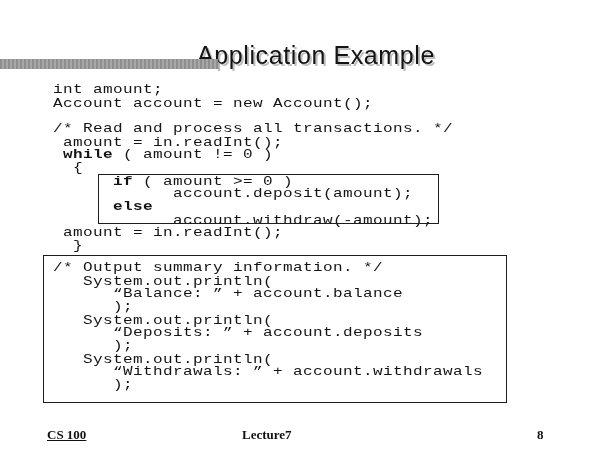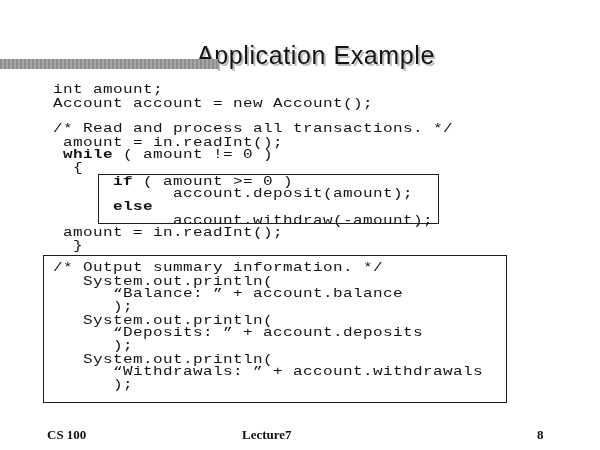--- a/index.html
+++ b/index.html
@@ -34,21 +34,21 @@
     position:absolute;border:1px solid #1d1d1d;background:transparent;
     pointer-events:none;
   }
   .box-ifelse{left:98px;top:174px;width:339px;height:48px;}
   .box-summary{left:43px;top:255px;width:462px;height:146px;}
   .footer-text{
     position:absolute;top:427px;
     font-family:"Liberation Serif","DejaVu Serif",serif;
     font-weight:700;font-size:13px;line-height:15px;color:#111;
   }
-  .footer-course{left:47px;}
+  .footer-course{left:47px;text-decoration:underline;}
   .footer-lecture{left:242px;}
   .footer-page{left:537px;}
 </style>
 </head>
 <body>
 
 <div class="slide">
 
   <h1 class="slide-title">Application Example</h1>
 

